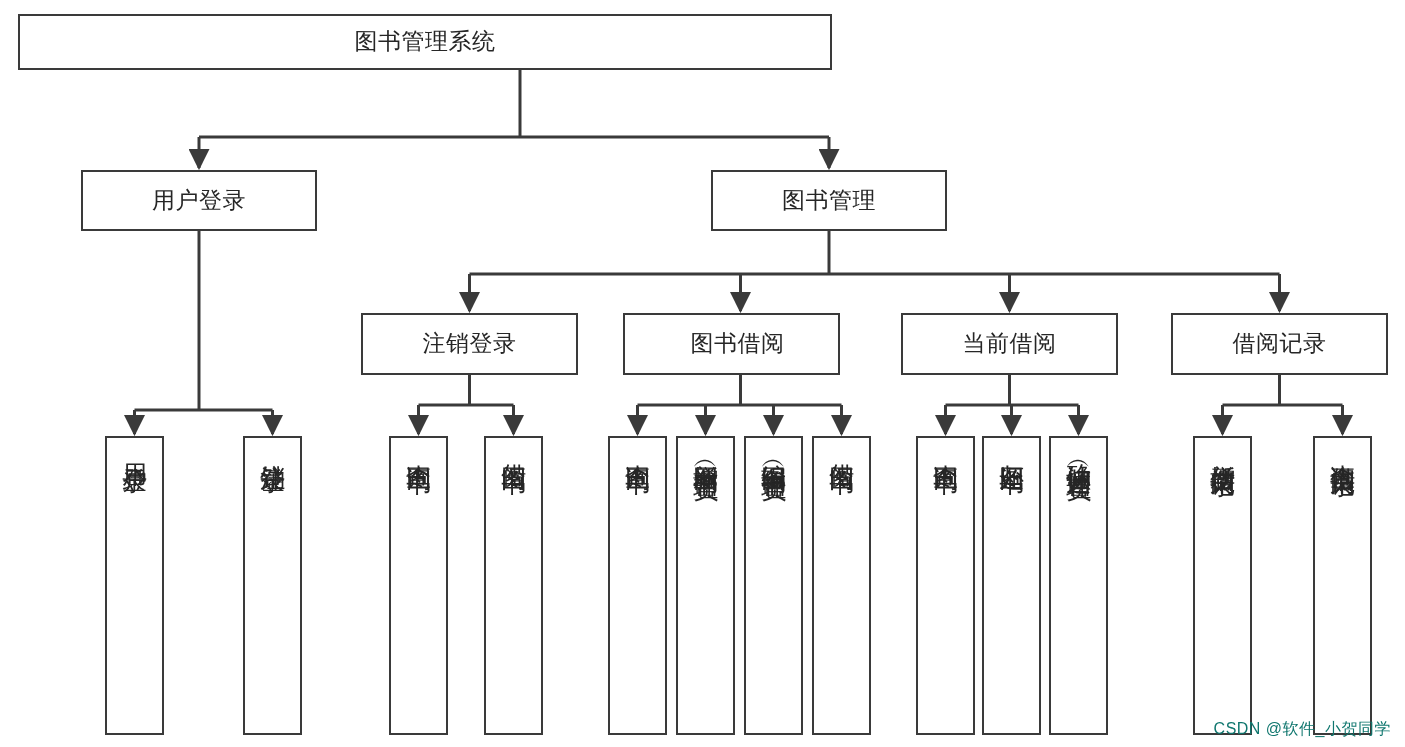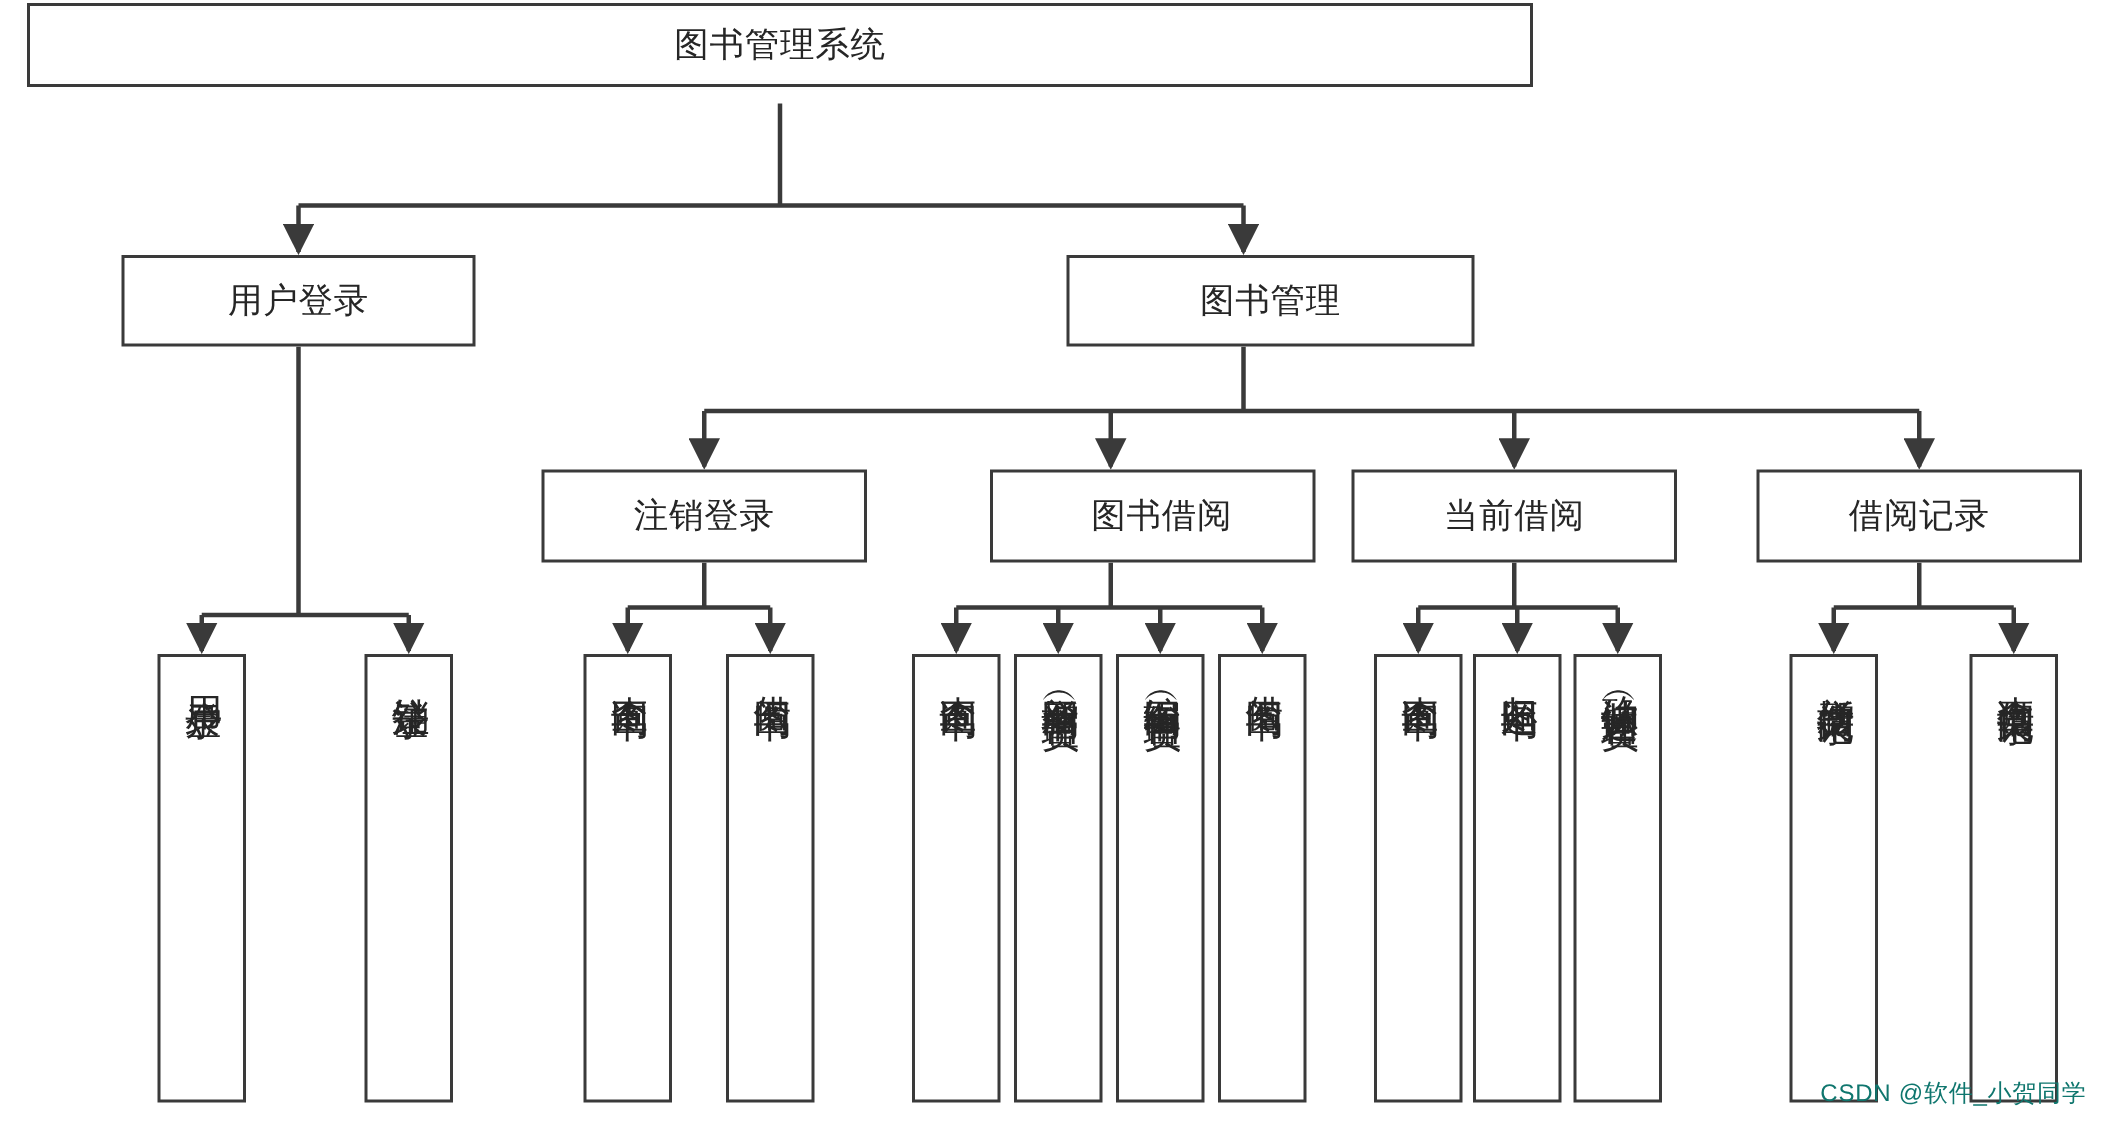--- a/index.html
+++ b/index.html
@@ -113,33 +113,33 @@
         <path d="M 1011.5 405 L 1011.5 434" marker-end="url(#arrow)"></path>
         <path d="M 1078.5 405 L 1078.5 434" marker-end="url(#arrow)"></path>
         <path d="M 1279.5 375 L 1279.5 405"></path>
         <path d="M 1222.5 405 L 1342.5 405"></path>
         <path d="M 1222.5 405 L 1222.5 434" marker-end="url(#arrow)"></path>
         <path d="M 1342.5 405 L 1342.5 434" marker-end="url(#arrow)"></path>
       </g>
   </svg>
 
   <div id="nodes">
-      <div class="node root horiz" style="left: 18px; top: 2px; width: 1004px; height: 56px;">
+      <div class="node root horiz" style="left: 18px; top: 14px; width: 814px; height: 56px;">
         <span class="label">图书管理系统</span>
       </div>
       <div class="node horiz" style="left: 81px; top: 170px; width: 236px; height: 61px;">
         <span class="label">用户登录</span>
       </div>
-      <div class="node horiz" style="left: 711px; top: 170px; width: 272px; height: 61px;">
+      <div class="node horiz" style="left: 711px; top: 170px; width: 236px; height: 61px;">
         <span class="label">图书管理</span>
       </div>
       <div class="node horiz" style="left: 361px; top: 313px; width: 217px; height: 62px;">
         <span class="label">注销登录</span>
       </div>
-      <div class="node horiz" style="left: 660px; top: 313px; width: 217px; height: 62px; padding-left: 12px;">
+      <div class="node horiz" style="left: 623px; top: 313px; width: 217px; height: 62px; padding-left: 12px;">
         <span class="label">图书借阅</span>
       </div>
       <div class="node horiz" style="left: 901px; top: 313px; width: 217px; height: 62px; justify-content: center;">
         <span class="label">当前借阅</span>
       </div>
       <div class="node horiz" style="left: 1171px; top: 313px; width: 217px; height: 62px;">
         <span class="label">借阅记录</span>
       </div>
       <div class="node vert" style="left: 105px; top: 436px; width: 59px; height: 299px;">
         <span class="label">用户登录</span>

